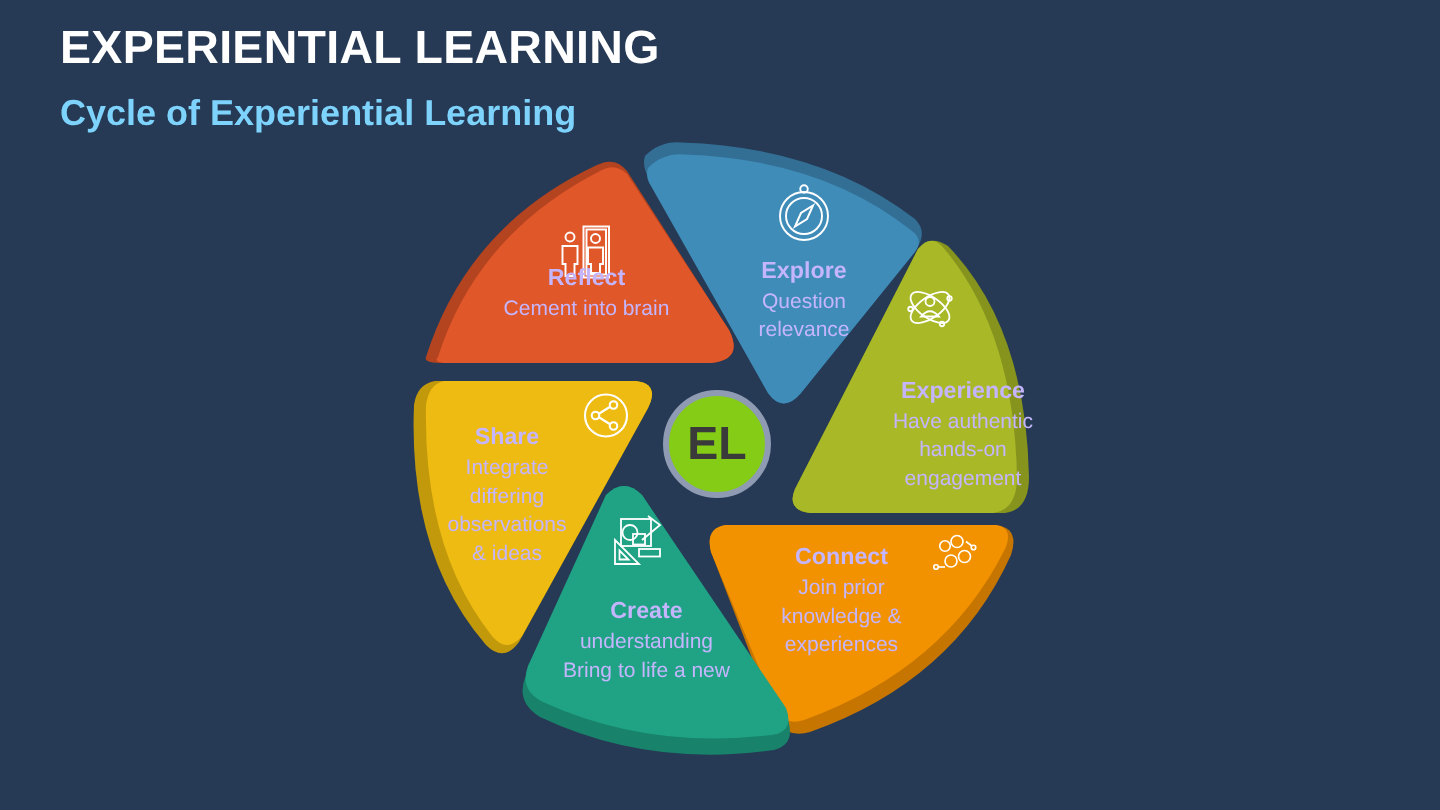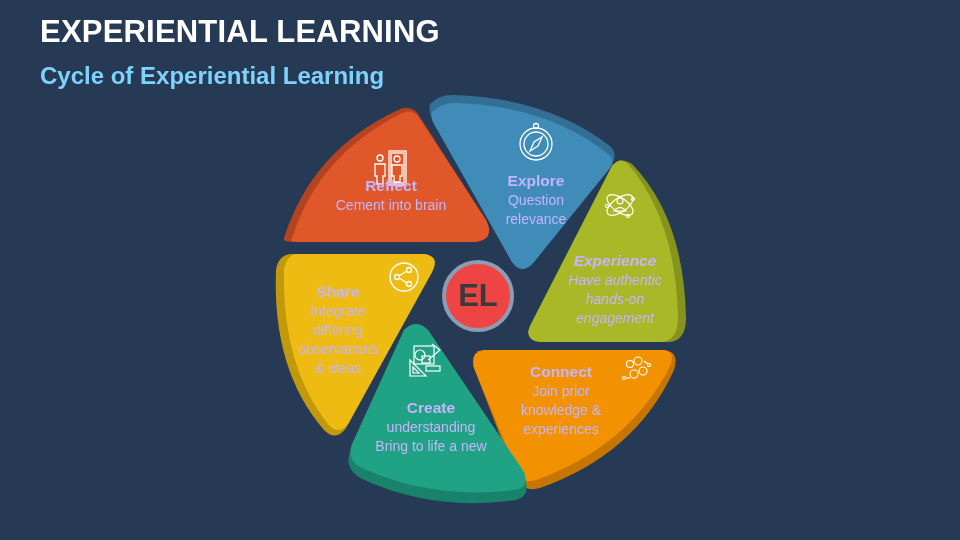--- a/index.html
+++ b/index.html
@@ -22,21 +22,21 @@
     .seg-text {
       position: absolute; color: #c4b5fd; text-align: center;
       line-height: 19px; font-size: 14px;
       transform: translateX(-50%);
       white-space: nowrap;
     }
     .seg-text .h { font-weight: bold; font-size: 15.5px; display: block; margin-bottom: 1px; }
     .seg-text .d { display: block; }
     .center {
       position: absolute; left: 442px; top: 260px; width: 72px; height: 72px;
-      border-radius: 50%; background: #ef4444; border: 4px solid #8E9BB3;
+      border-radius: 50%; background: #84cc16; border: 4px solid #8E9BB3;
       display: flex; align-items: center; justify-content: center;
       font-size: 31px; font-weight: bold; color: #3A3A3A;
       box-sizing: border-box;
     }
   </style>
 </head>
 <body>
 
 <div class="title">EXPERIENTIAL LEARNING</div>
 <div class="subtitle">Cycle of Experiential Learning</div>
@@ -135,21 +135,21 @@
   <span class="h">Reflect</span>
   <span class="d">Cement into brain</span>
 </div>
 
 <div class="seg-text" style="left:536px; top:171px;">
   <span class="h">Explore</span>
   <span class="d">Question</span>
   <span class="d">relevance</span>
 </div>
 
-<div class="seg-text" style="left:615px; top:251px;font-style:italic;">
+<div class="seg-text" style="left:642px; top:251px;">
   <span class="h">Experience</span>
   <span class="d">Have authentic</span>
   <span class="d">hands-on</span>
   <span class="d">engagement</span>
 </div>
 
 <div class="seg-text" style="left:561px; top:362px;">
   <span class="h">Connect</span>
   <span class="d">Join prior</span>
   <span class="d">knowledge &amp;</span>

